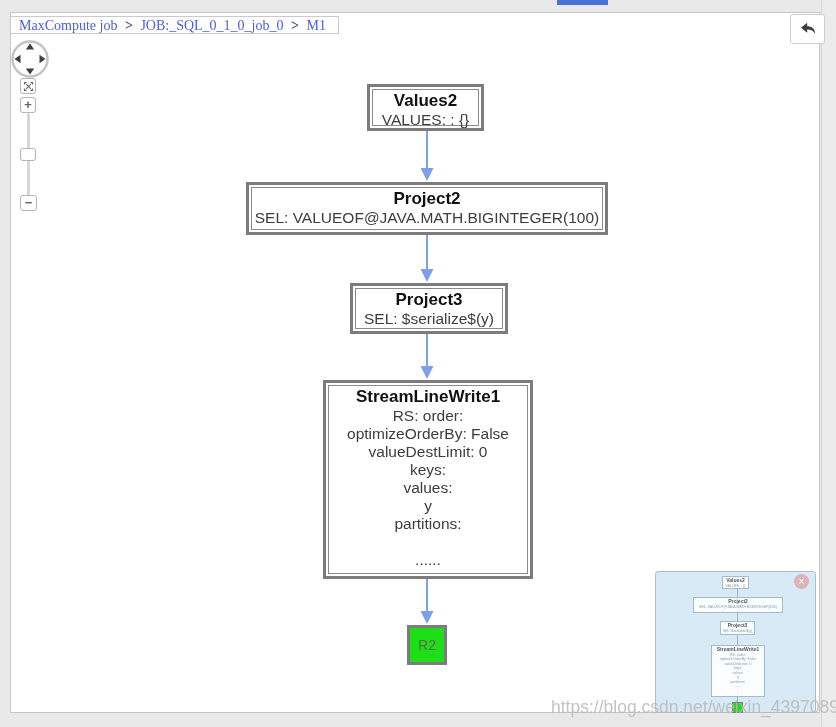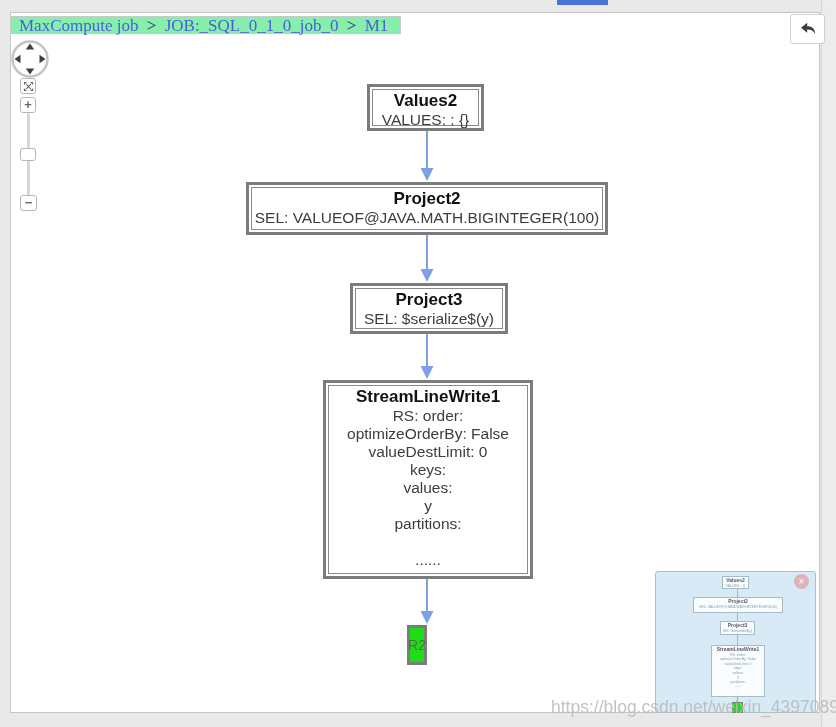--- a/index.html
+++ b/index.html
@@ -12,22 +12,22 @@
   
   .scroll-strip { position:absolute; left:821px; top:0; width:15px; height:727px;
                   background:#ececec; border-left:1px solid #d8d8d8; }
 
   
   .canvas { position:absolute; left:10px; top:12px; width:810px; height:701px;
             background:#fff; border:1px solid #c6c6c6; }
 
   
   .breadcrumb { position:absolute; left:10px; top:16px; height:18px; line-height:16px;
-                background:#86efac; border:1px solid #c9c9c9; padding:1px 12px 0 8px;
-                font-family:"Liberation Serif", serif; font-size:17px; white-space:nowrap; z-index:5; }
+                background:#ffffff; border:1px solid #c9c9c9; padding:1px 12px 0 8px;
+                font-family:"Liberation Serif", serif; font-size:14px; white-space:nowrap; z-index:5; }
   .breadcrumb .crumb { color:#4a5fd6; }
   .breadcrumb .sep { color:#44507a; padding:0 4px; font-weight:bold; }
 
   
   .back-btn { position:absolute; left:790px; top:14px; width:35px; height:30px;
               background:#fff; border:1px solid #cfcfcf; border-radius:3px; z-index:5;
               display:flex; align-items:center; justify-content:center; cursor:pointer; }
 
   
   .compass { position:absolute; left:-1px; top:26px; width:40px; height:40px; }
@@ -46,21 +46,21 @@
   .node { position:absolute; background:#fff; border:3px solid #7c7c7c;
           box-shadow: inset 0 0 0 2px #fff, inset 0 0 0 3px #8a8a8a;
           text-align:center; padding-top:3px; color:#3d3d3d; }
   .node-title { font-size:17px; font-weight:bold; color:#111; line-height:21px; white-space:nowrap; }
   .node-line  { font-size:15.5px; line-height:18px; white-space:nowrap; min-height:18px; }
 
   .node-values2  { left:356px; top:71px;  width:117px; height:47px; }
   .node-project2 { left:235px; top:169px; width:362px; height:53px; }
   .node-project3 { left:339px; top:270px; width:158px; height:51px; }
   .node-slw1     { left:312px; top:367px; width:210px; height:199px; }
-  .node-r2 { position:absolute; left:396px; top:612px; width:20px; height:40px;
+  .node-r2 { position:absolute; left:396px; top:612px; width:40px; height:40px;
              background:#1fdd16; border:3px solid #7c7c7c; color:#50714b;
              font-size:14px; display:flex; align-items:center; justify-content:center; }
 
   .edges { position:absolute; left:0; top:0; width:810px; height:701px; pointer-events:none; }
 
   
   .minimap { position:absolute; left:644px; top:558px; width:161px; height:142px;
              background:#d7eaf5; border:1px solid #afbfc9; border-radius:3px; }
   .mm-node { position:absolute; background:rgba(255,255,255,.88); border:1px solid #a5bcc8;
              text-align:center; overflow:hidden; }

